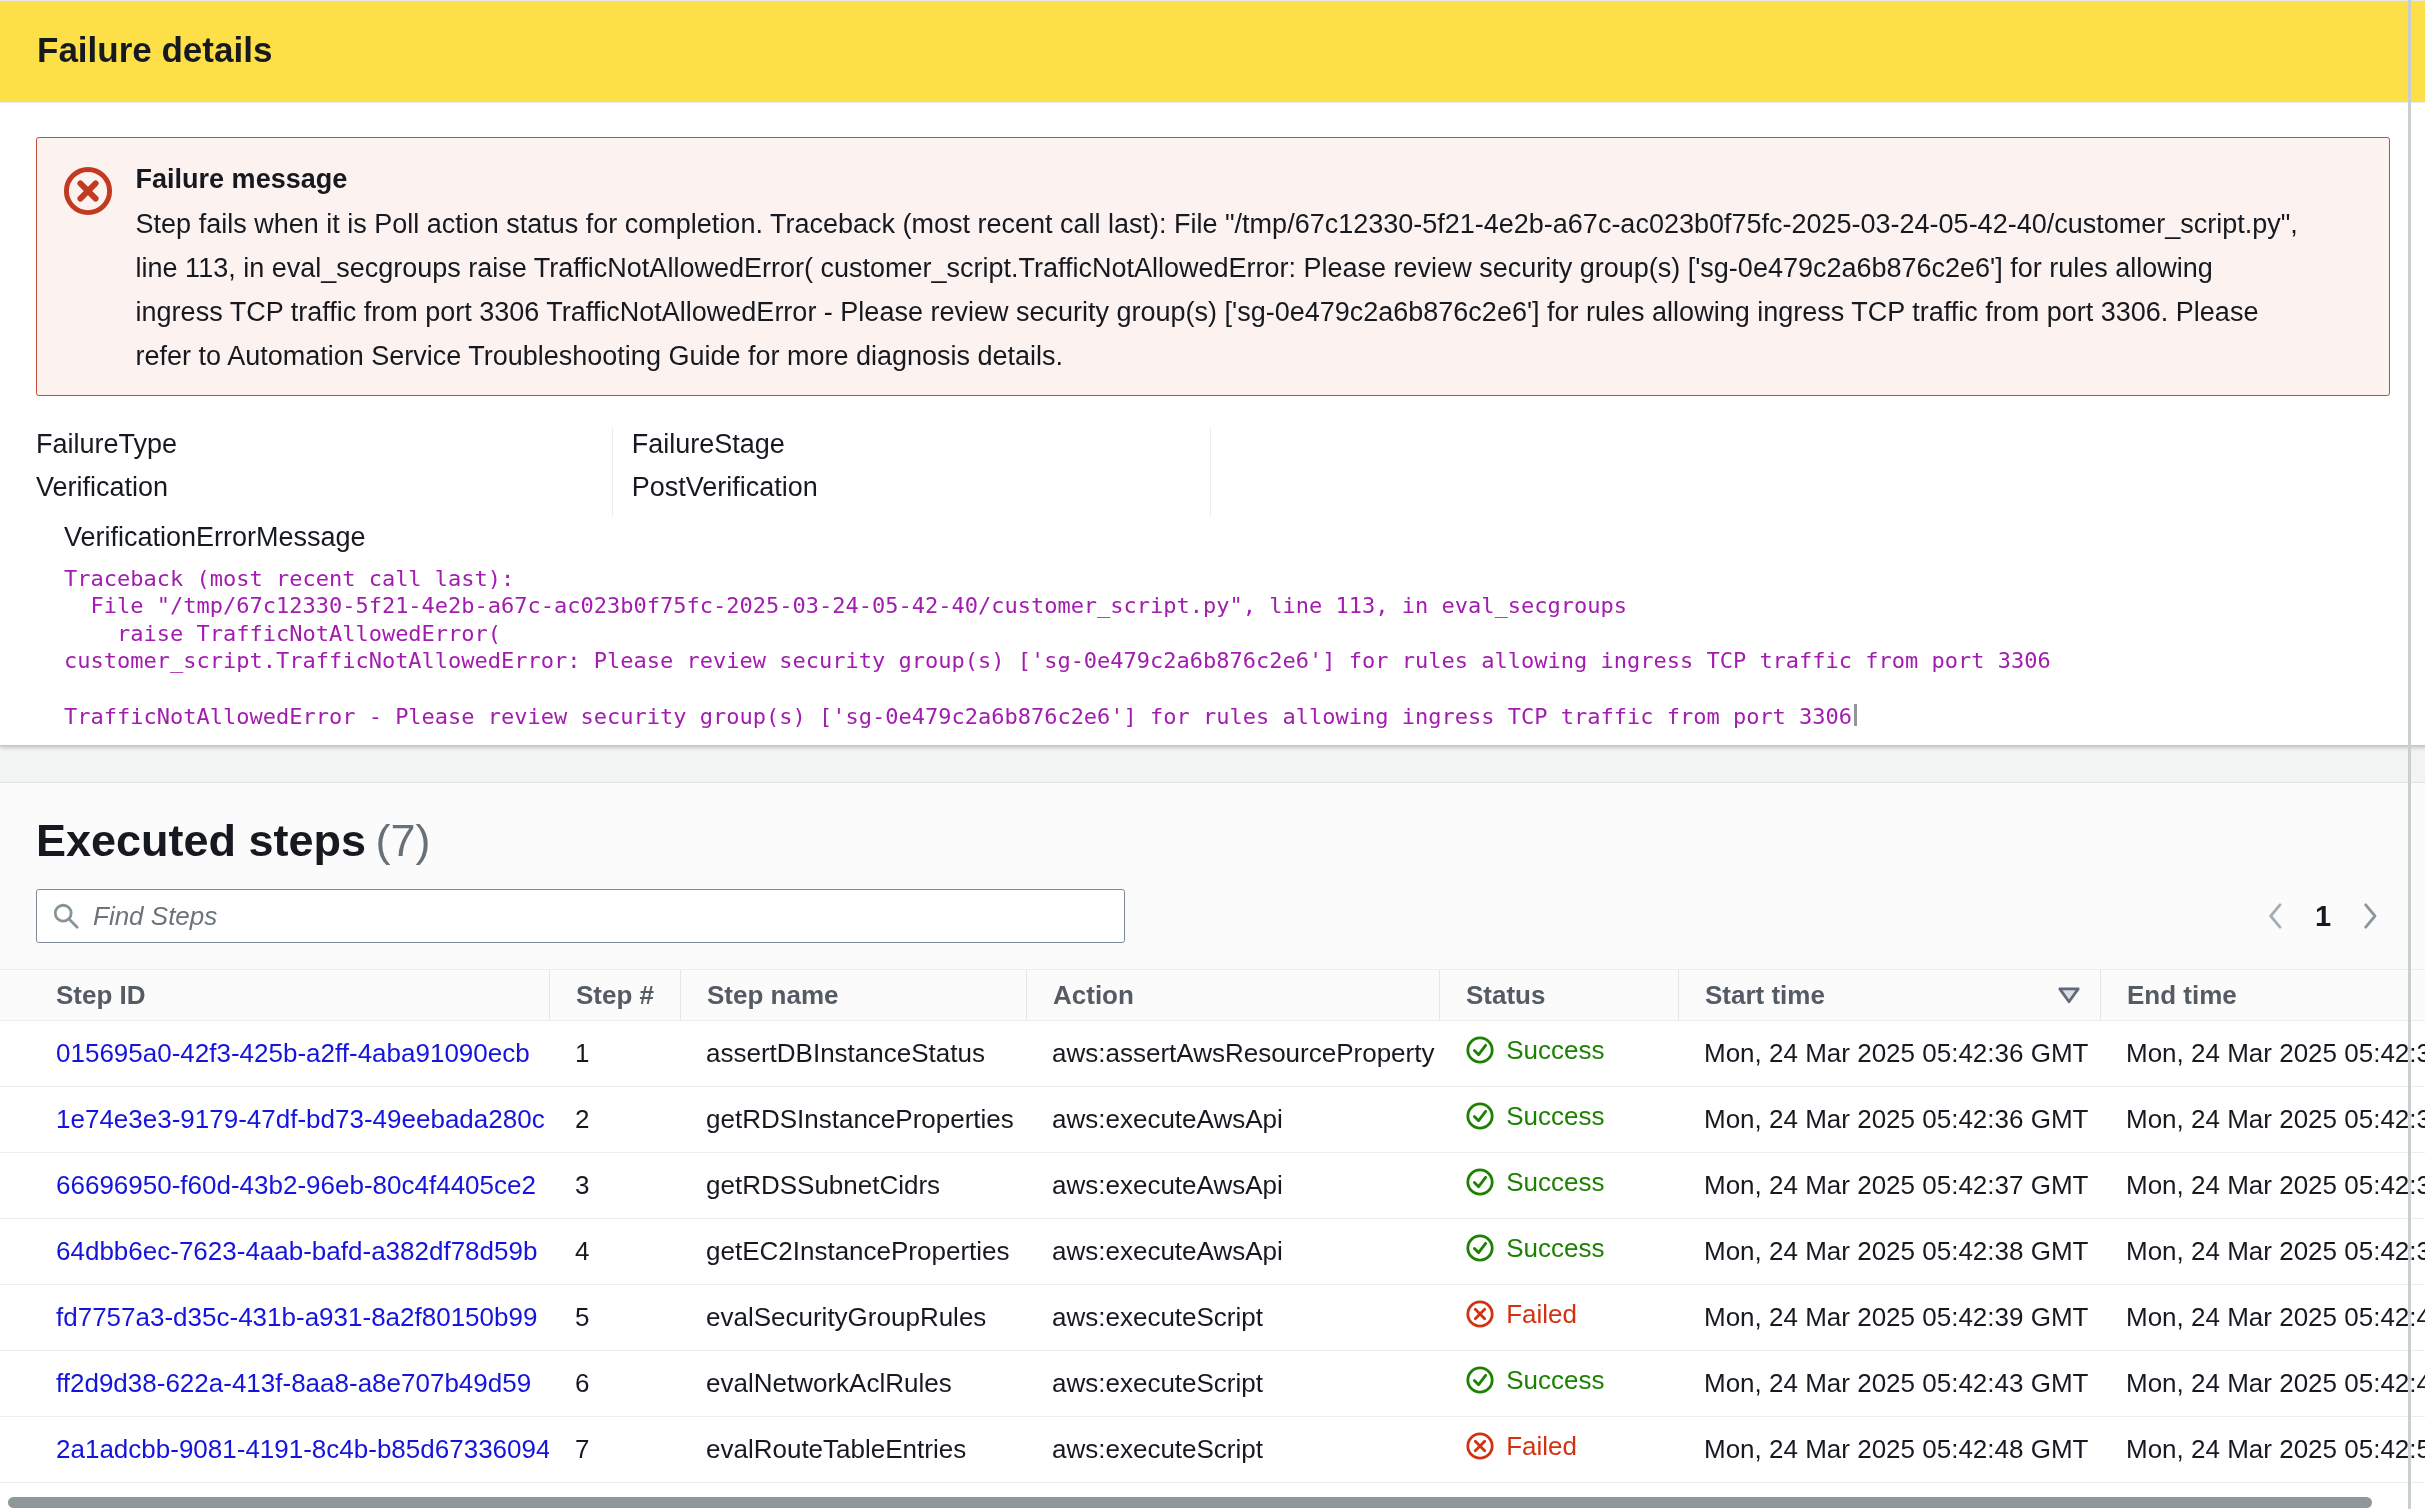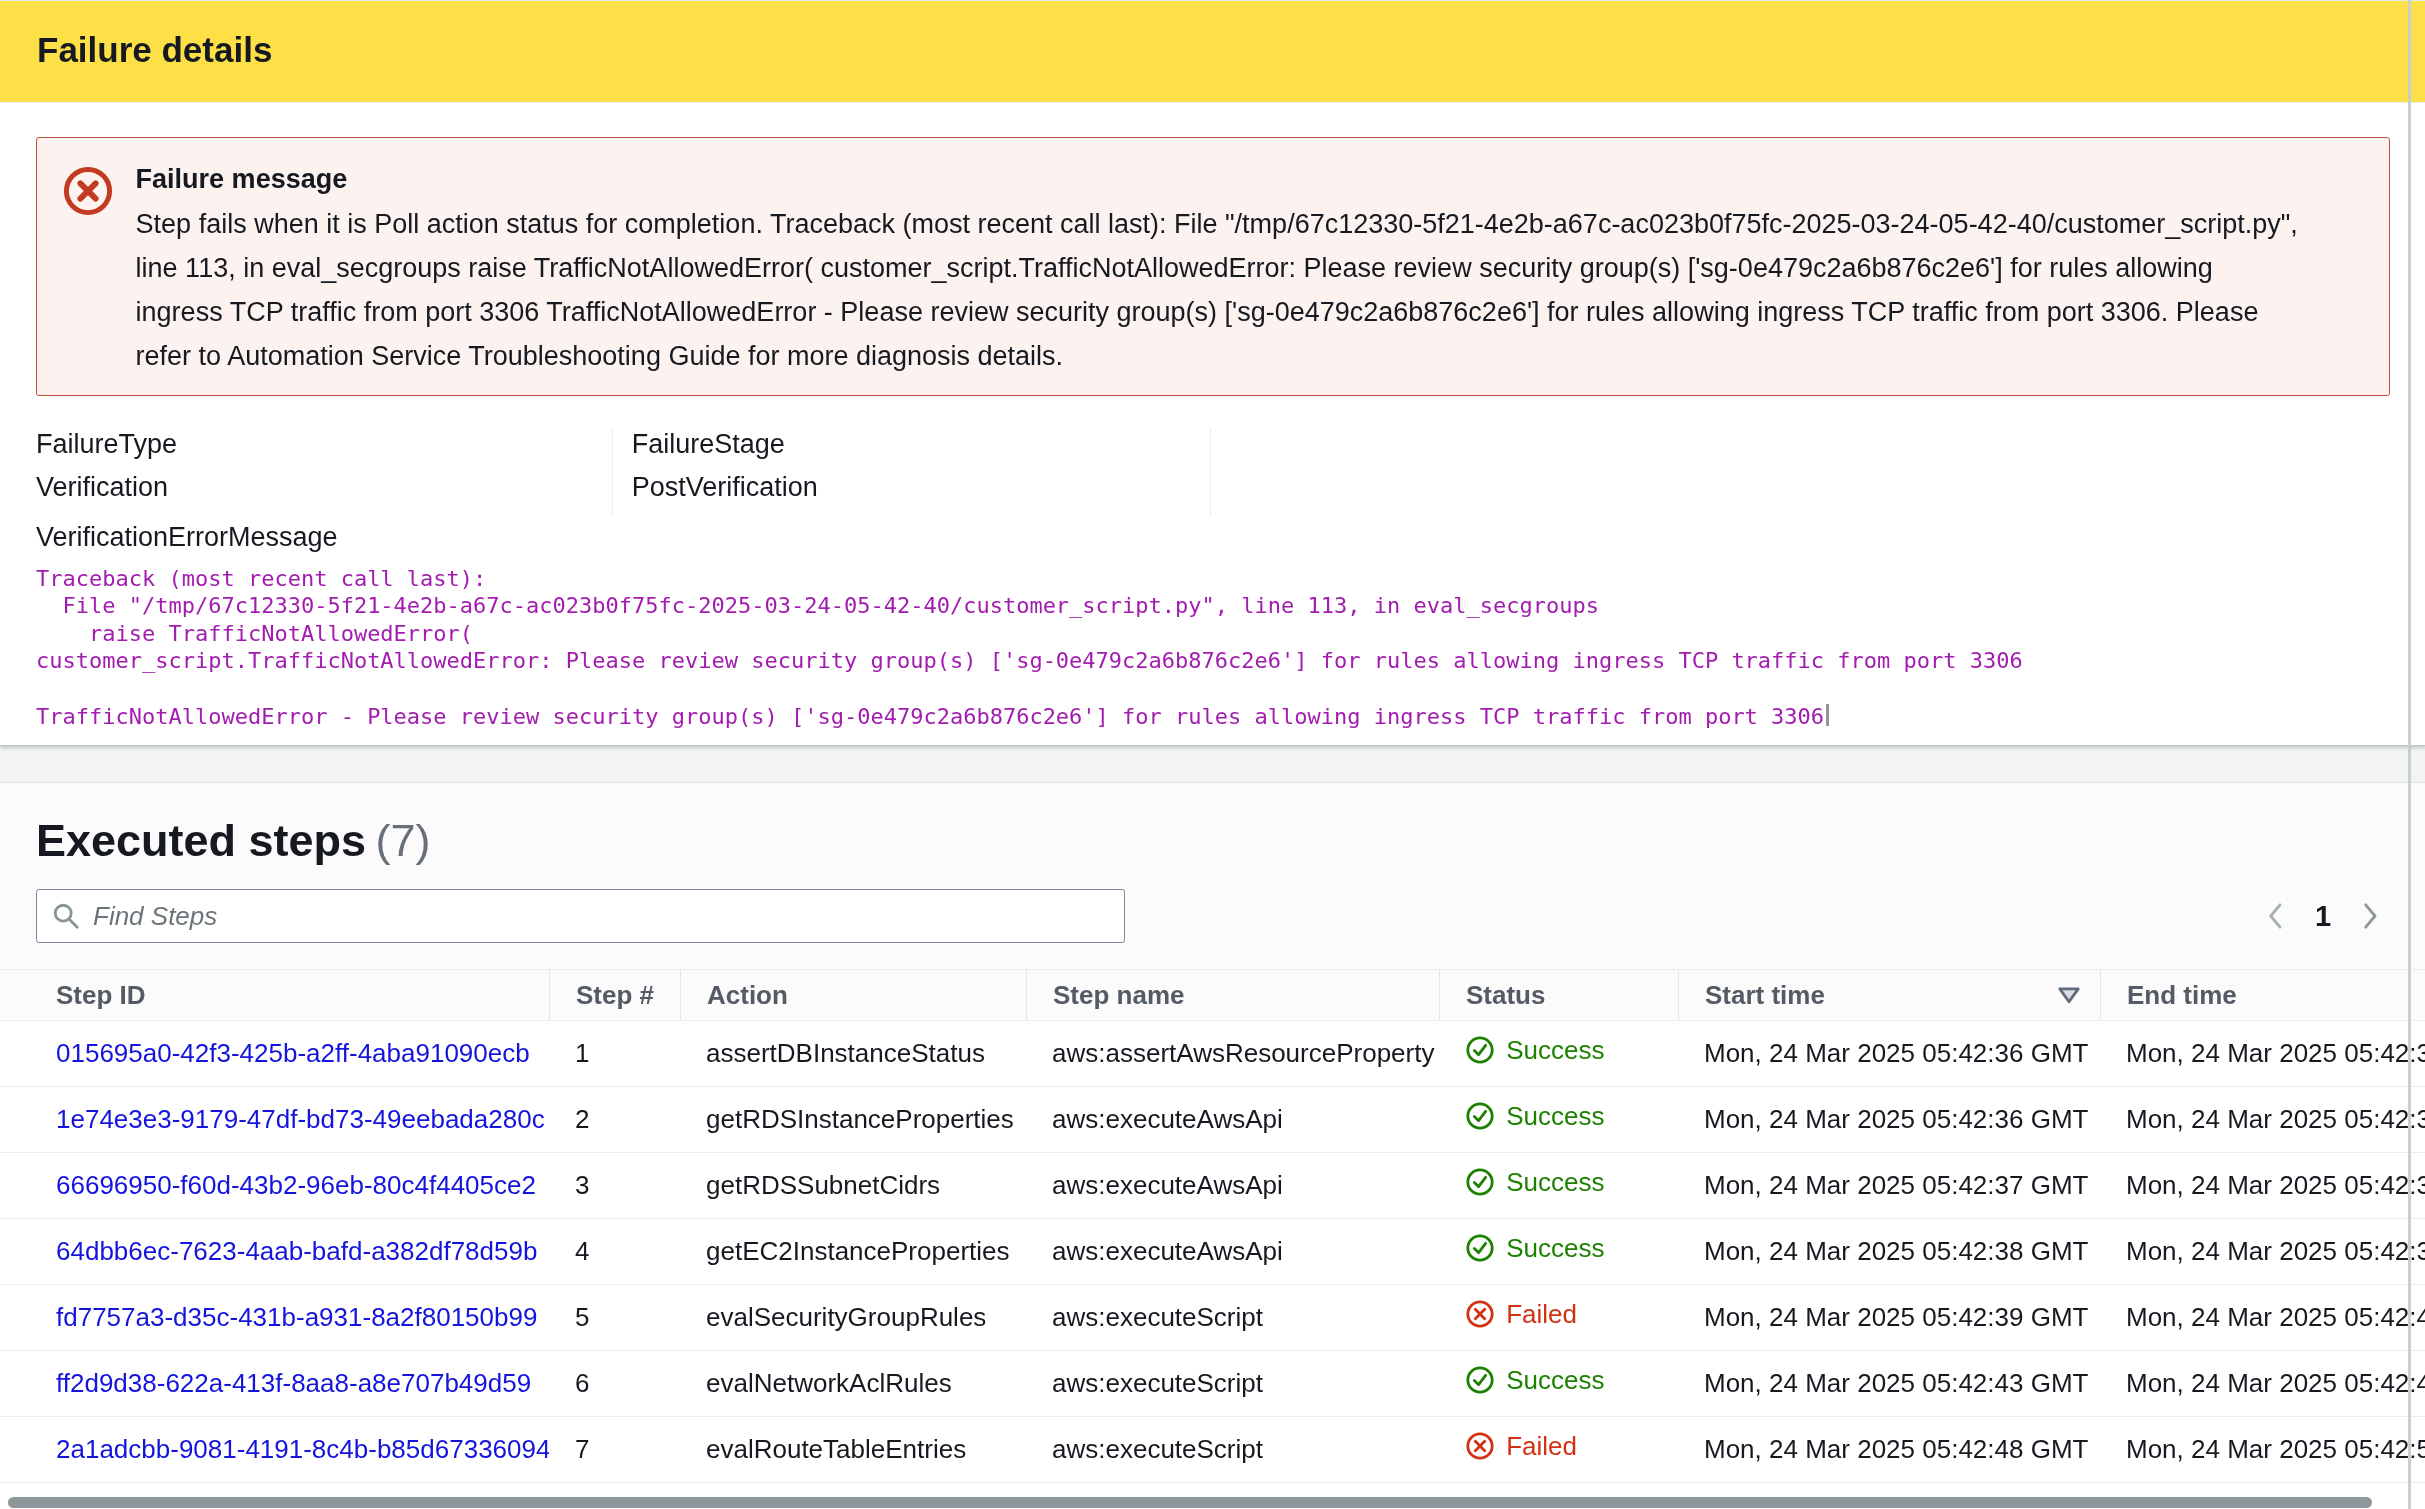--- a/index.html
+++ b/index.html
@@ -39,21 +39,21 @@
   .alert-title { font-weight:bold; font-size:27px; line-height:34px; }
   .alert-message { font-size:27px; line-height:44px; margin-top:5.6px; max-width:2168px; }
 
   .kv-row { display:flex; margin-top:32px; }
   .kv-col1 { width:577px; border-right:1.9px solid #eaeded; padding-bottom:13px; }
   .kv-col2 { width:598px; border-right:1.9px solid #eaeded; padding-left:18.7px; padding-bottom:13px; }
   .kv-col3 { flex:1; }
   .kv-label { font-size:27px; line-height:32px; color:#16191f; }
   .kv-value { font-size:27px; line-height:32px; margin-top:11.2px; }
 
-  .vem { margin-top:5.6px; }
+  .vem { margin-top:5.6px;margin-left:28px; }
   .mono { margin-top:11.2px; font-family:"DejaVu Sans Mono", monospace; font-size:22px; color:#a21caf; }
   .mono-line { white-space:pre; line-height:27.6px; min-height:27.6px; }
   .caret { display:inline-block; width:2.8px; height:22.4px; background:#8f979b; vertical-align:-2.8px; margin-left:1.9px; }
 
   
   .gap { height:36px; }
 
   
   .card2 {
     background:#ffffff;
@@ -204,22 +204,22 @@
             <polyline points="5,4 15,16 5,28" fill="none" stroke="#8a979b" stroke-width="3" stroke-linecap="round" stroke-linejoin="round"></polyline>
           </svg>
         </span>
       </div>
     </div>
   </div>
 
   <div class="thead">
     <div class="th c1">Step ID</div>
     <div class="th c2">Step #</div>
+    <div class="th c3">Step name</div>
     <div class="th c4">Action</div>
-    <div class="th c3">Step name</div>
     <div class="th c5">Status</div>
     <div class="th c6">
       <span>Start time</span>
       <svg class="sort-icon" viewBox="0 0 26 22">
         <path d="M3 4 L23 4 L13 18 Z" fill="rgba(95,107,122,0.2)" stroke="#5f6b7a" stroke-width="3" stroke-linejoin="round"></path>
       </svg>
     </div>
     <div class="th c7">End time</div>
   </div>
 

